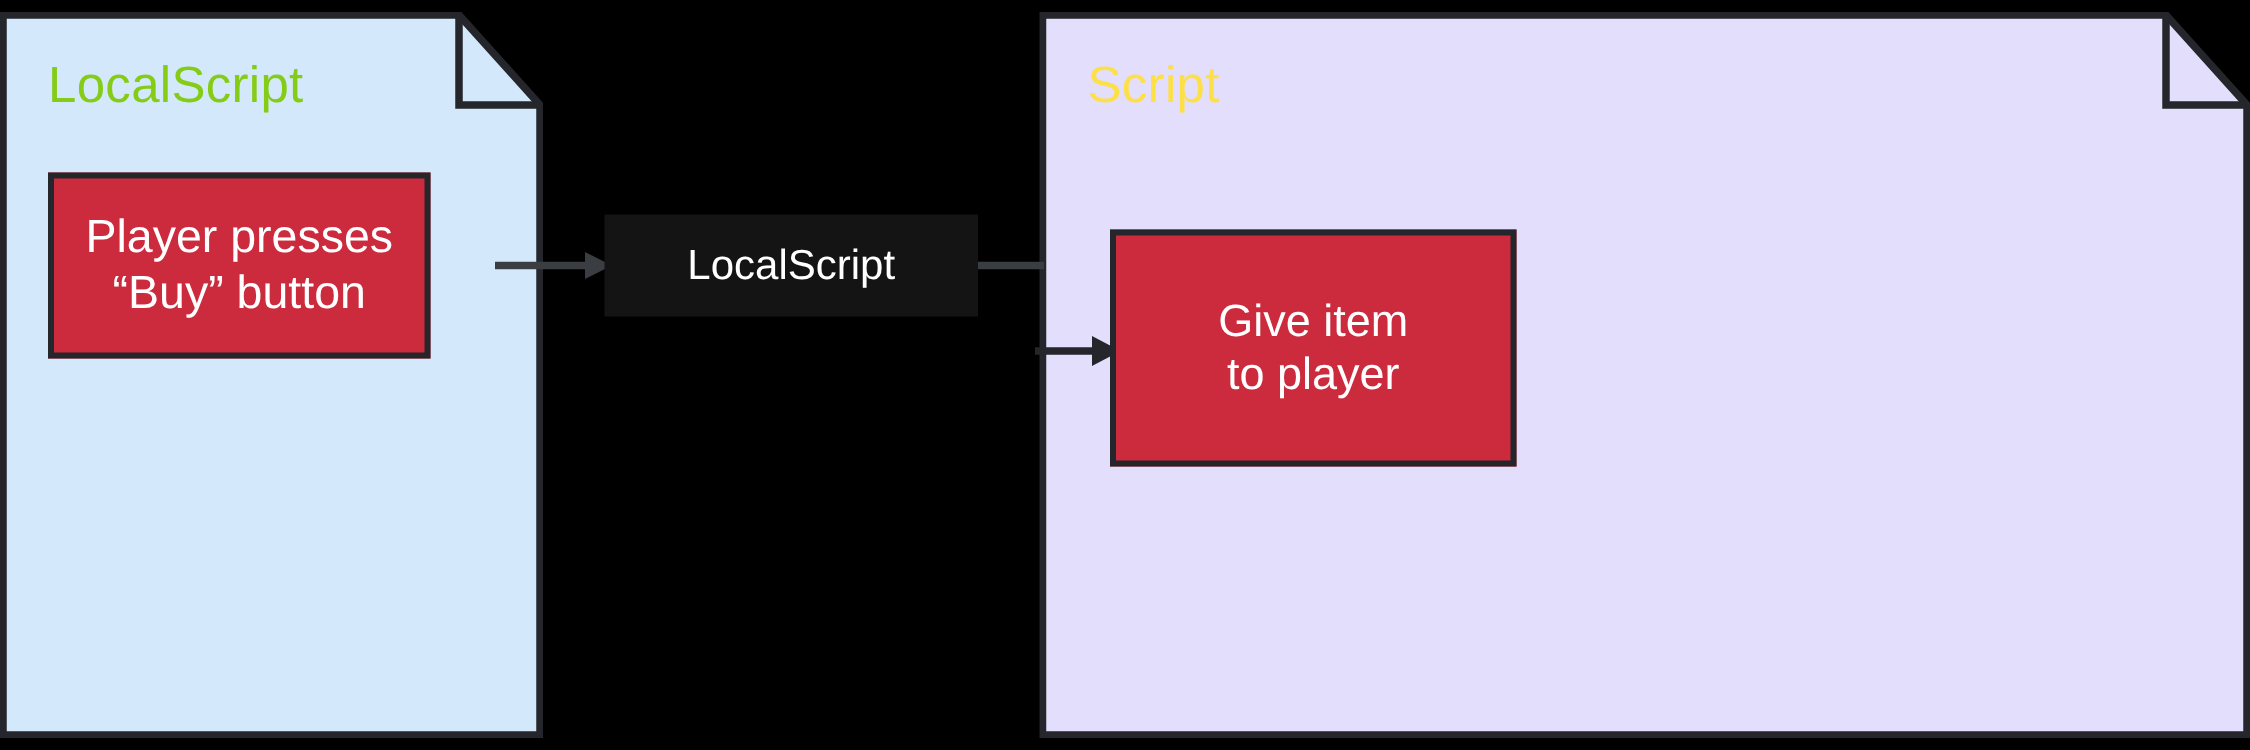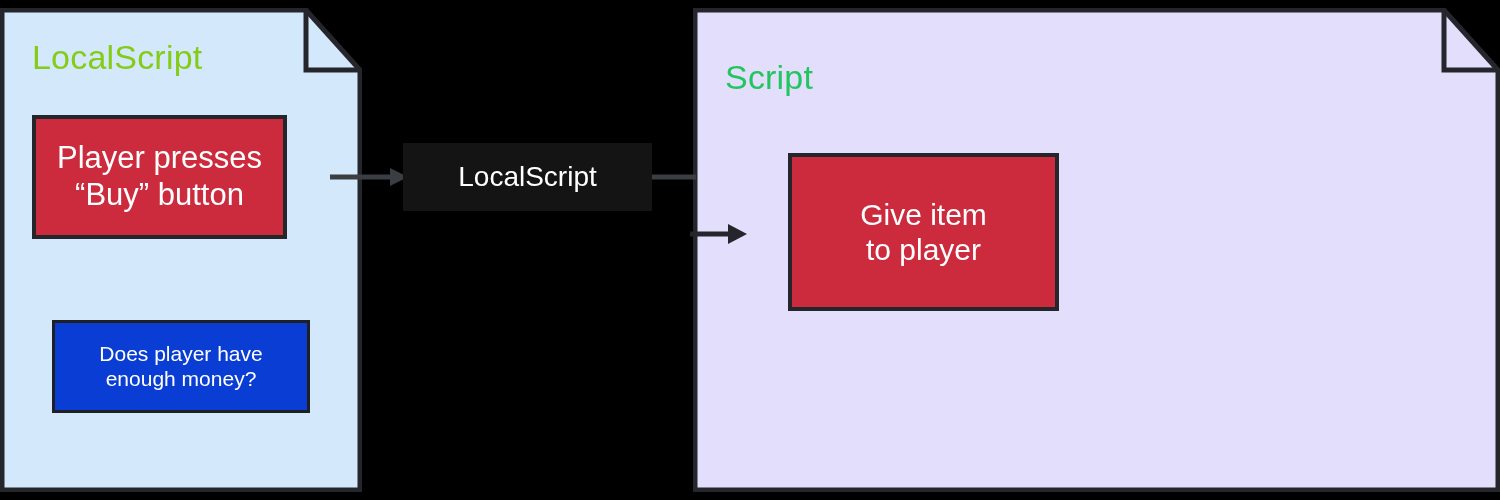--- a/index.html
+++ b/index.html
@@ -37,21 +37,21 @@
   }
   #panel-local {
     left: 0px;
     width: 362px;
   }
   #panel-server {
     left: 693px;
     width: 807px;
   }
   #title-local { color: #84cc16; }
-  #title-server { color: #22c55e; margin-top: 20px; }
+  #title-server { color: #fde047; }
 
   .node {
     position: absolute;
     display: flex;
     align-items: center;
     justify-content: center;
     text-align: center;
     box-sizing: border-box;
     color: #ffffff;
     user-select: none;
@@ -90,21 +90,20 @@
     width: 249px;
     height: 68px;
     font-size: 28px;
   }
   #node-give {
     left: 740px;
     top: 153px;
     width: 271px;
     height: 158px;
     font-size: 30px;
-    margin-left: 48px;
   }
 
   .connector {
     position: absolute;
     pointer-events: none;
   }
   #conn-buy-remote { left: 330px; top: 160px; width: 80px; height: 34px; }
   #conn-remote-out { left: 648px; top: 160px; width: 50px; height: 34px; }
   #conn-into-give  { left: 690px; top: 216px; width: 58px; height: 36px; }
 
@@ -143,24 +142,20 @@
   <svg class="connector" id="conn-into-give" viewBox="0 0 58 36">
     <line x1="0" y1="18" x2="40" y2="18" stroke="#24262B" stroke-width="5"></line>
     <polygon points="38,8 57,18 38,28" fill="#24262B"></polygon>
   </svg>
 
   <div class="node node-red" id="node-buy">
     <span class="node-label">Player presses
 “Buy” button</span>
   </div>
 
-  <div class="node node-blue" id="node-money">
-    <span class="node-label">Does player have
-enough money?</span>
-  </div>
 
   <div class="node node-dark" id="node-remote">
     <span class="node-label">LocalScript</span>
   </div>
 
   <div class="node node-red" id="node-give">
     <span class="node-label">Give item
 to player</span>
   </div>
 

